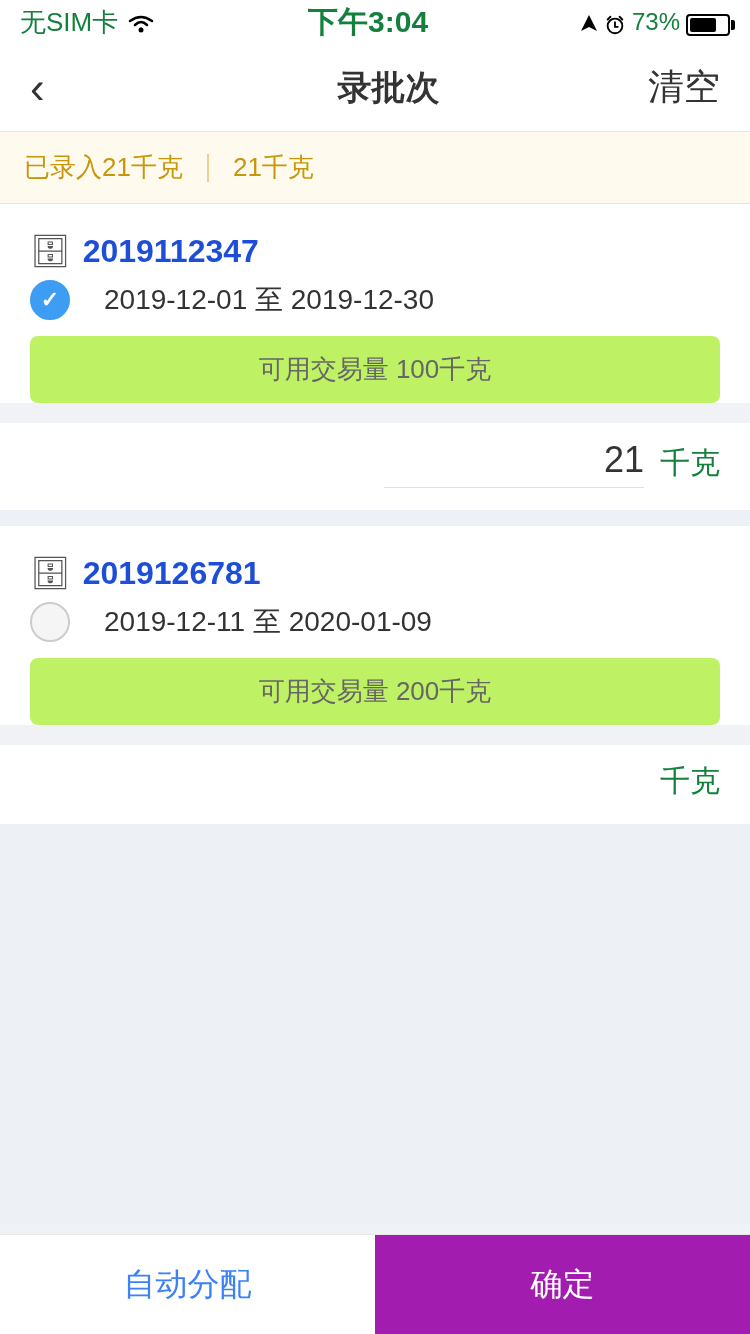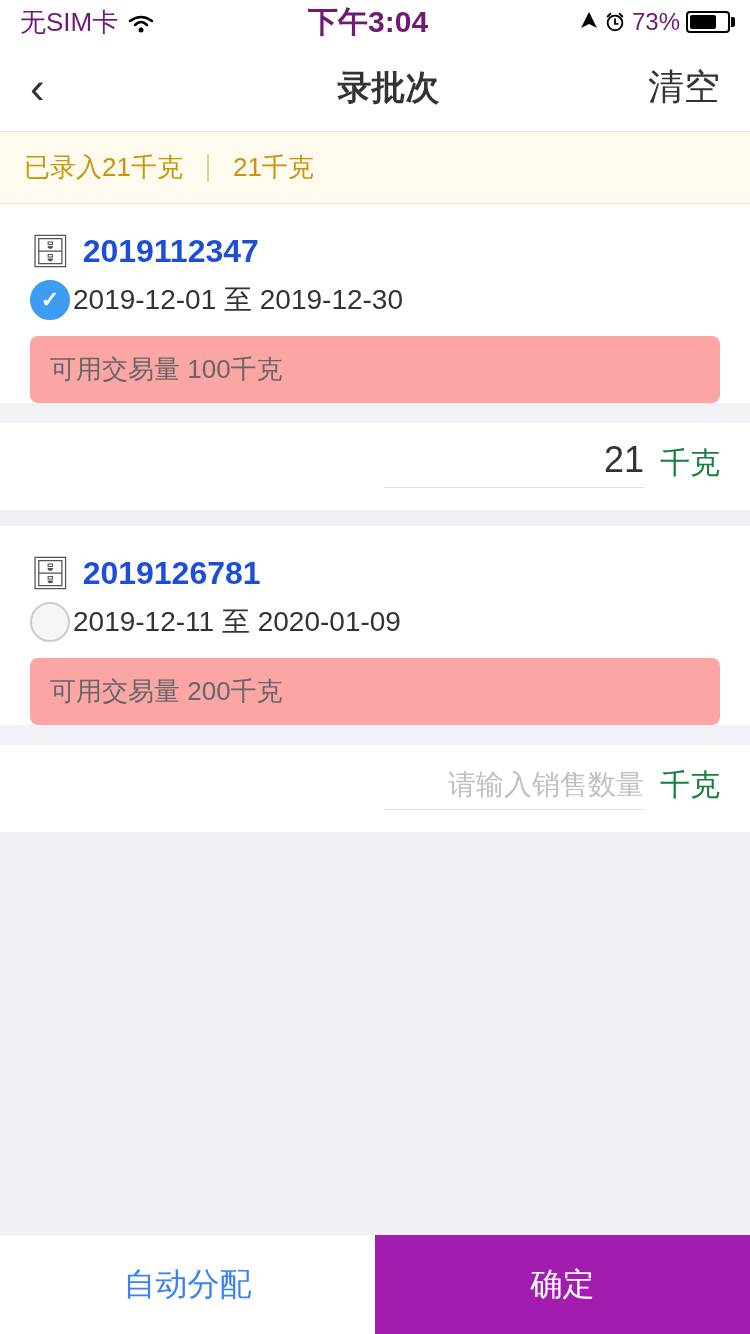--- a/index.html
+++ b/index.html
@@ -16,25 +16,25 @@
     
     .status-bar {
       width: 750px;
       height: 44px;
       background: #fff;
       display: flex;
       align-items: center;
       justify-content: space-between;
       padding: 0 20px;
       font-size: 26px;
-      color: #701a75;
+      color: #15803d;
     }
     .status-left { display: flex; align-items: center; gap: 8px; }
     .status-center { font-size: 30px; font-weight: 600; }
-    .status-right { display: flex; align-items: center; gap: 6px; font-size: 24px; }
+    .status-right { display: flex; align-items: flex-end; gap: 6px; font-size: 24px; }
     .battery-icon {
       width: 44px; height: 22px;
       border: 2px solid #000;
       border-radius: 4px;
       position: relative;
       display: inline-flex;
       align-items: center;
       padding: 2px;
     }
     .battery-icon::after {
@@ -126,21 +126,21 @@
     }
     .batch-id {
       font-size: 32px;
       font-weight: 600;
       color: #1d4ed8;
     }
 
     .batch-dates-row {
       display: flex;
       align-items: center;
-      gap: 3px;
+      gap: 34px;
       margin-bottom: 16px;
       text-align: right;
     }
     .radio-circle {
       width: 40px;
       height: 40px;
       border-radius: 50%;
       border: 2px solid #ccc;
       background: #f5f5f5;
       flex-shrink: 0;
@@ -157,26 +157,27 @@
       color: #fff;
       font-size: 22px;
       font-weight: 700;
     }
     .batch-dates {
       font-size: 28px;
       color: #333;
     }
 
     .batch-capacity {
-      background: #fca5a5;
+      background: #bef264;
       border-radius: 8px;
       padding: 16px 20px;
       font-size: 26px;
       color: #666;
       margin-bottom: 20px;
+      text-align: center;
     }
 
     .quantity-row {
       display: flex;
       align-items: center;
       justify-content: flex-end;
       gap: 16px;
       padding: 16px 30px 22px 16px;
       background: #fff;
     }
@@ -336,24 +337,20 @@
     <span class="batch-icon">🗄</span>
     <span class="batch-id">2019126781</span>
   </div>
   <div class="batch-dates-row">
     <div class="radio-circle"></div>
     <span class="batch-dates">2019-12-11 至 2020-01-09</span>
   </div>
   <div class="batch-capacity">可用交易量 200千克</div>
 </div>
 <div class="quantity-row">
-  <div class="quantity-with-line">
-    <input type="text" class="quantity-input" value="" placeholder="请输入销售数量" style="">
-    <span class="quantity-underline"></span>
-  </div>
   <span class="quantity-unit">千克</span>
 </div>
 
 <div class="empty-area" style="height: 380px;"></div>
 
 <div class="bottom-bar">
   <button class="btn-auto">自动分配</button>
   <button class="btn-confirm">确定</button>
 </div>
 

